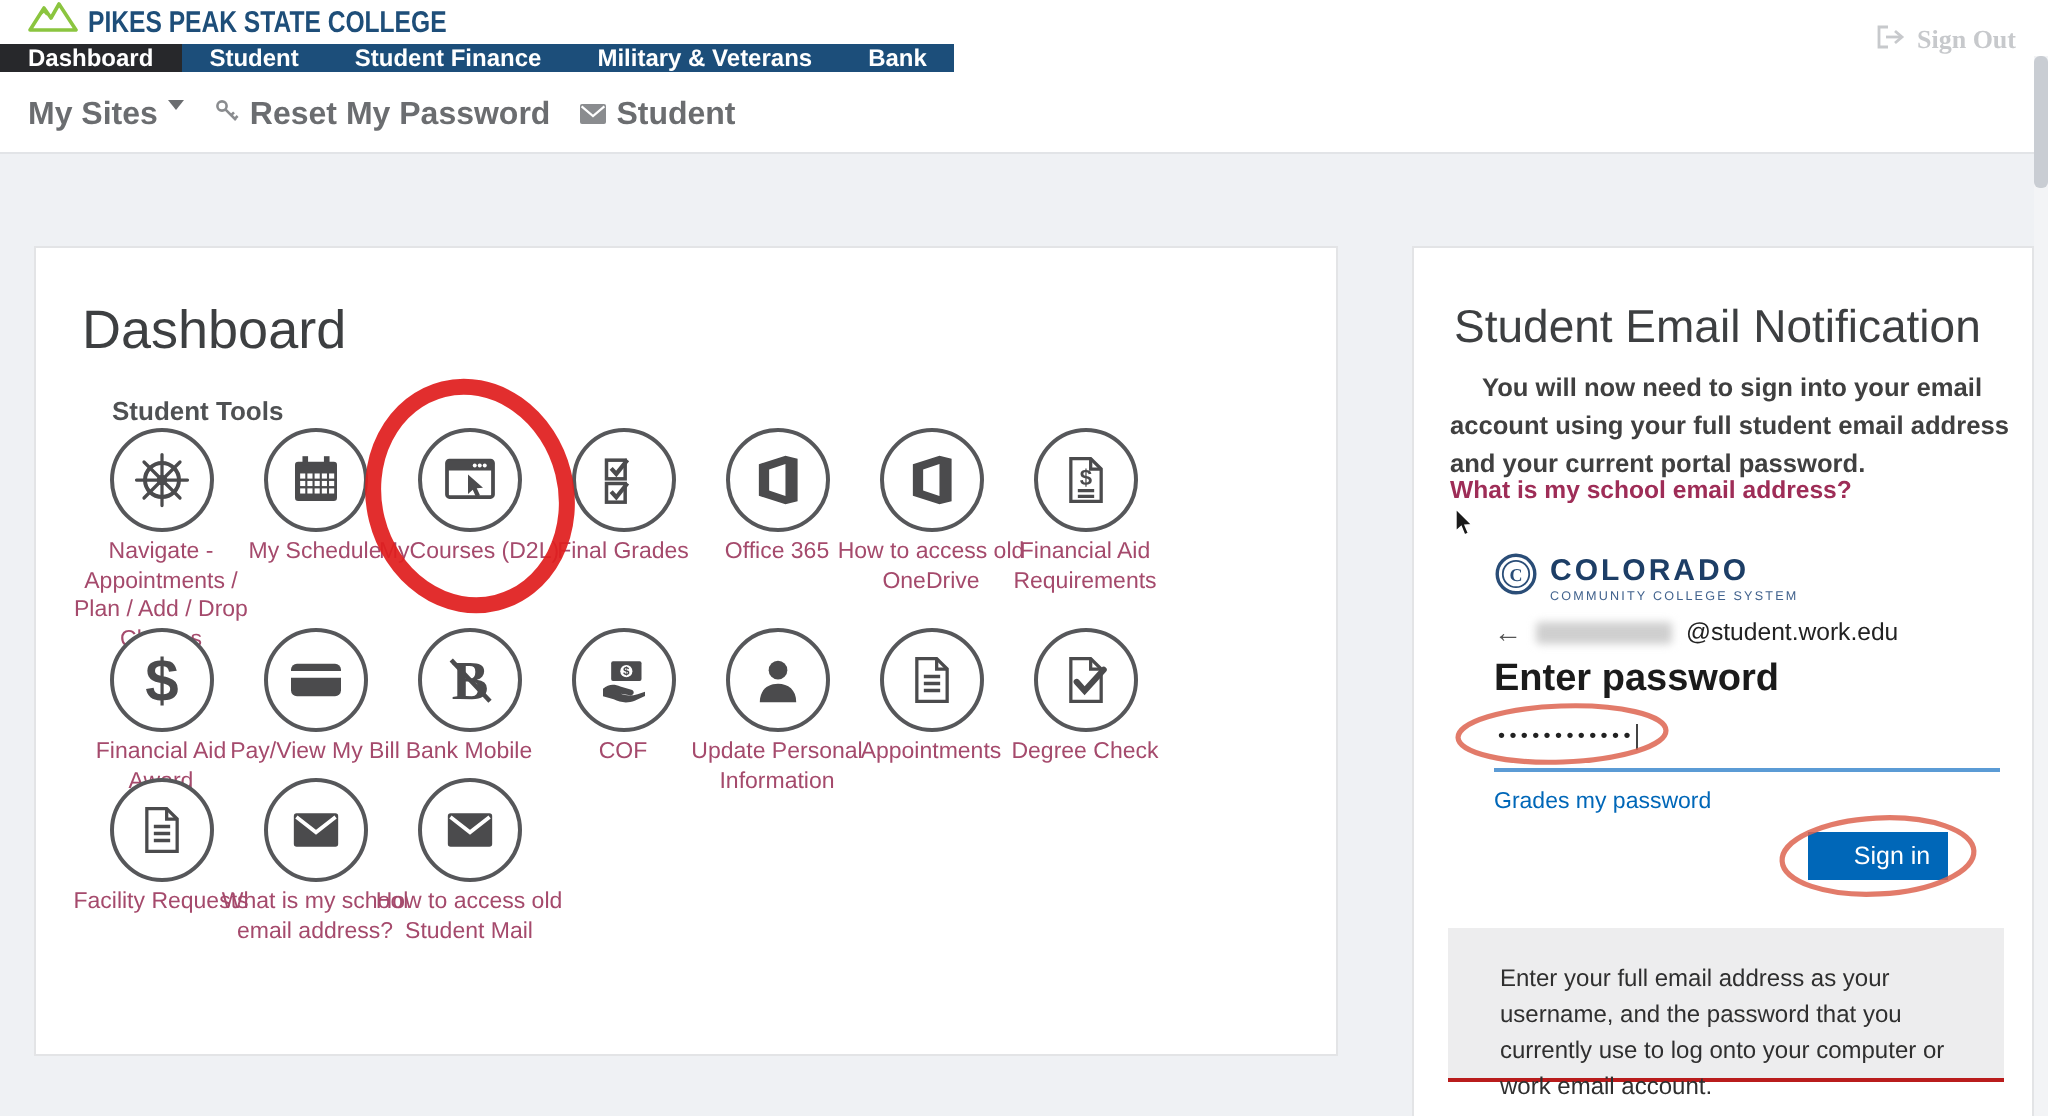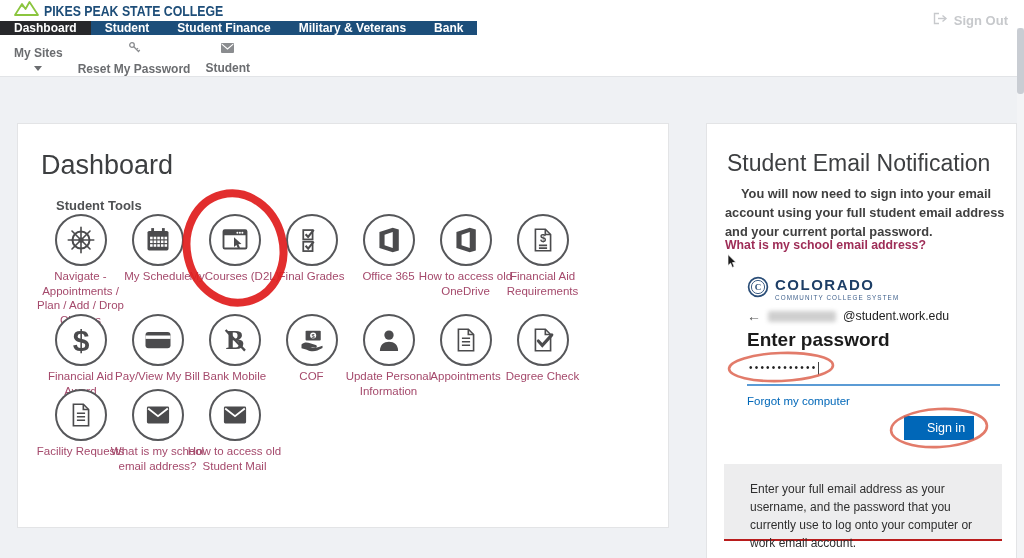--- a/index.html
+++ b/index.html
@@ -7,24 +7,24 @@
   body { position:relative; background:#eff1f4; font-family:"Liberation Sans", sans-serif; }
 
   
   .topbar { position:absolute; left:0; top:0; width:1024px; height:76px; background:#fff; }
   .navrow { position:absolute; left:0; top:0; height:40px; width:1024px; display:flex; align-items:stretch;flex-direction:column; }
   .logo { display:flex; align-items:center; gap:5px; padding-left:14px; padding-right:9px; }
   .logo-text { font-weight:bold; font-size:15px; color:#1e4e79; letter-spacing:0px; transform:scaleX(0.82); transform-origin:left center; white-space:nowrap; }
   .tabs { display:flex; align-items:stretch; }
   .tab { display:flex; align-items:center; padding:0 14px; background:#1c4e7a; color:#fff; font-size:12px; font-weight:bold; white-space:nowrap; cursor:pointer; }
   .tab.active { background:#27282b; }
-  .signout { position:absolute; right:16px; top:0; height:40px; display:flex; align-items:center; gap:6px; color:#c7c9cc; font-size:13px; font-weight:bold; }
+  .signout { position:absolute; right:16px; top:0; height:40px; display:flex; align-items:center; gap:6px; color:#c7c9cc; font-size:13px; font-weight:bold;font-family:Liberation Serif, serif; }
 
   .subnav { position:absolute; left:0; top:40px; height:36px; width:1024px; display:flex; align-items:center; gap:15px; padding-left:14px; background:#fff; }
-  .subnav-item { display:flex; align-items:center; gap:5px; color:#6b6d70; font-size:12px; font-weight:bold; cursor:pointer;flex-direction:column; }
+  .subnav-item { display:flex; gap:5px; color:#6b6d70; font-size:16px; font-weight:bold; cursor:pointer; }
   .caret-down { width:0; height:0; border-left:4px solid transparent; border-right:4px solid transparent; border-top:5px solid #6b6d70; display:inline-block; margin-top:1px; }
   .divider { position:absolute; left:0; top:76px; width:1024px; height:1px; background:#e2e4e7; }
 
   
   .card { position:absolute; background:#fff; border:1px solid #e3e4e6; }
   .card-left  { left:17px;  top:123px; width:652px; height:405px; }
   .card-right { left:706px; top:123px; width:311px; height:447px; }
 
   .dash-title { position:absolute; left:23px; top:26px; font-size:27px; color:#3d3f41; }
   .section-title { position:absolute; left:38px; top:74px; font-size:13px; font-weight:bold; color:#4f5153; }
@@ -370,21 +370,21 @@
     <span class="blur-user"></span>
     <span class="email-suffix">@student.work.edu</span>
   </div>
 
   <div class="pw-heading">Enter password</div>
   <div class="pw-dots"><span>••••••••••••</span><span class="pw-caret"></span></div>
   <div class="pw-line"></div>
   <svg class="ellipse-svg ellipse-pw" width="112" height="34" viewBox="0 0 112 34">
     <ellipse cx="56" cy="17" rx="52" ry="14" fill="none" stroke="#dd6450" stroke-width="2.6" opacity="0.85" transform="rotate(-2 56 17)"></ellipse>
   </svg>
-  <div class="forgot-link">Forgot my computer</div>
+  <div class="forgot-link">Grades my password</div>
   <button class="signin-btn">Sign in</button>
   <svg class="ellipse-svg ellipse-si" width="104" height="44" viewBox="0 0 104 44">
     <ellipse cx="52" cy="22" rx="48" ry="19" fill="none" stroke="#dd6450" stroke-width="2.6" opacity="0.85" transform="rotate(-3 52 22)"></ellipse>
   </svg>
 
   <div class="note-box">Enter your full email address as your username, and the password that you currently use to log onto your computer or work email account.</div>
 </div>
 
 <div class="scroll-track">
   <div class="scroll-thumb"></div>

